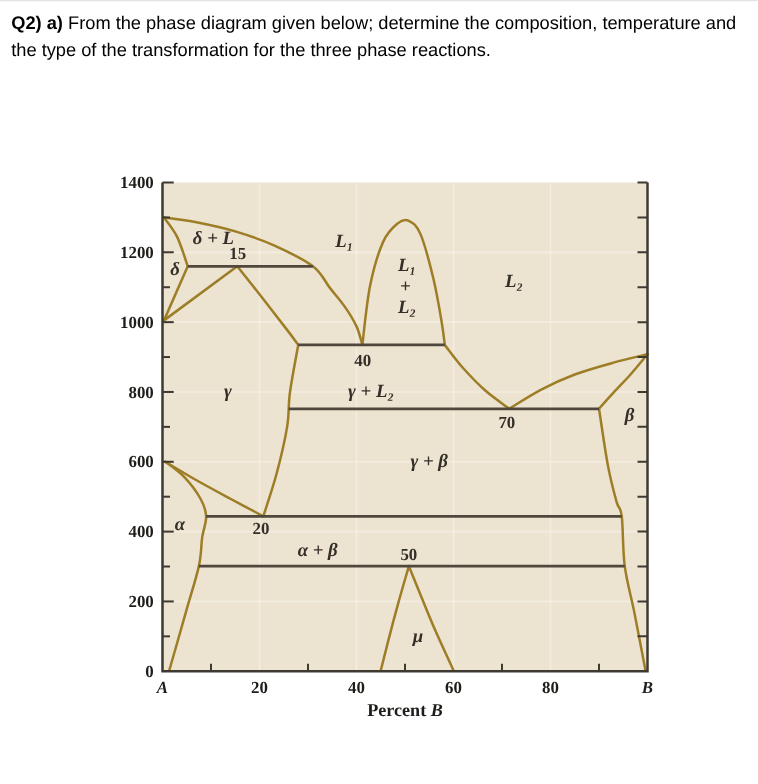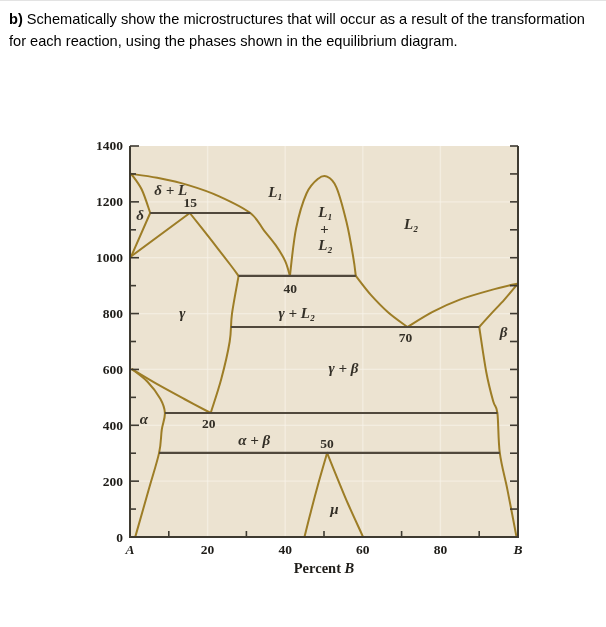--- a/index.html
+++ b/index.html
@@ -9,21 +9,21 @@
             font-size:14.6px;line-height:1.5;}
   .question p{margin:0 0 10px 0;}
   .lead{font-weight:bold;}
   .diagram{position:absolute;left:0;top:127px;width:606px;height:500px;}
   svg text{font-family:"Liberation Serif","DejaVu Serif",serif;}
 </style>
 </head>
 <body>
 
 <div class="question">
-  <p><span class="lead">b)</span> <span>Schematically show the microstructures that will occur as a result of the transformation for each reaction, using the phases shown in the equilibrium diagram.</span></p>
+  <p><span class="lead">Q2) a)</span> <span>From the phase diagram given below; determine the composition, temperature and the type of the transformation for the three phase reactions.</span></p>
 </div>
 
 <div class="diagram">
   <svg width="606" height="500" viewBox="0 0 606 500">
       <rect x="130" y="17.999600000000044" width="388" height="391.00039999999996" fill="#ece3d1"></rect>
       <line x1="207.6" y1="17.999600000000044" x2="207.6" y2="409" stroke="#f8f3e9" stroke-width="1.3" opacity="0.65"></line>
       <line x1="285.2" y1="17.999600000000044" x2="285.2" y2="409" stroke="#f8f3e9" stroke-width="1.3" opacity="0.65"></line>
       <line x1="362.79999999999995" y1="17.999600000000044" x2="362.79999999999995" y2="409" stroke="#f8f3e9" stroke-width="1.3" opacity="0.65"></line>
       <line x1="440.4" y1="17.999600000000044" x2="440.4" y2="409" stroke="#f8f3e9" stroke-width="1.3" opacity="0.65"></line>
       <line x1="130" y1="353.1428" x2="518" y2="353.1428" stroke="#f8f3e9" stroke-width="1.3" opacity="0.65"></line>

